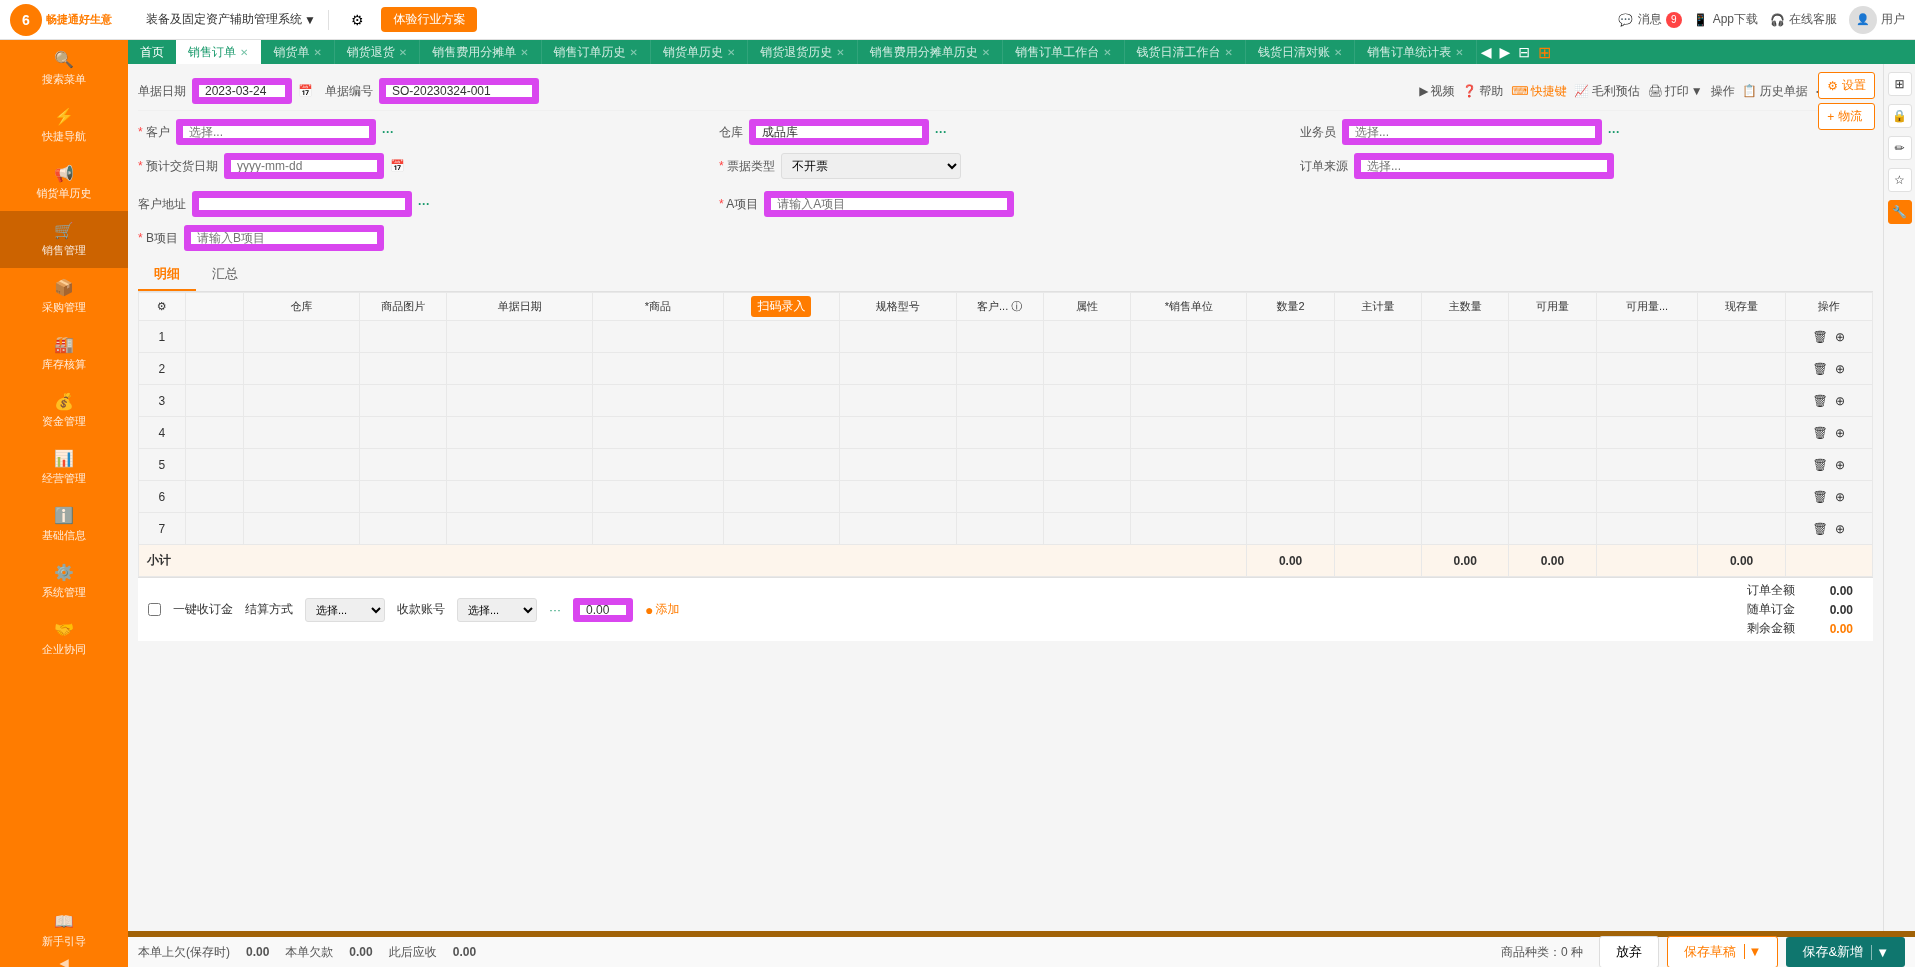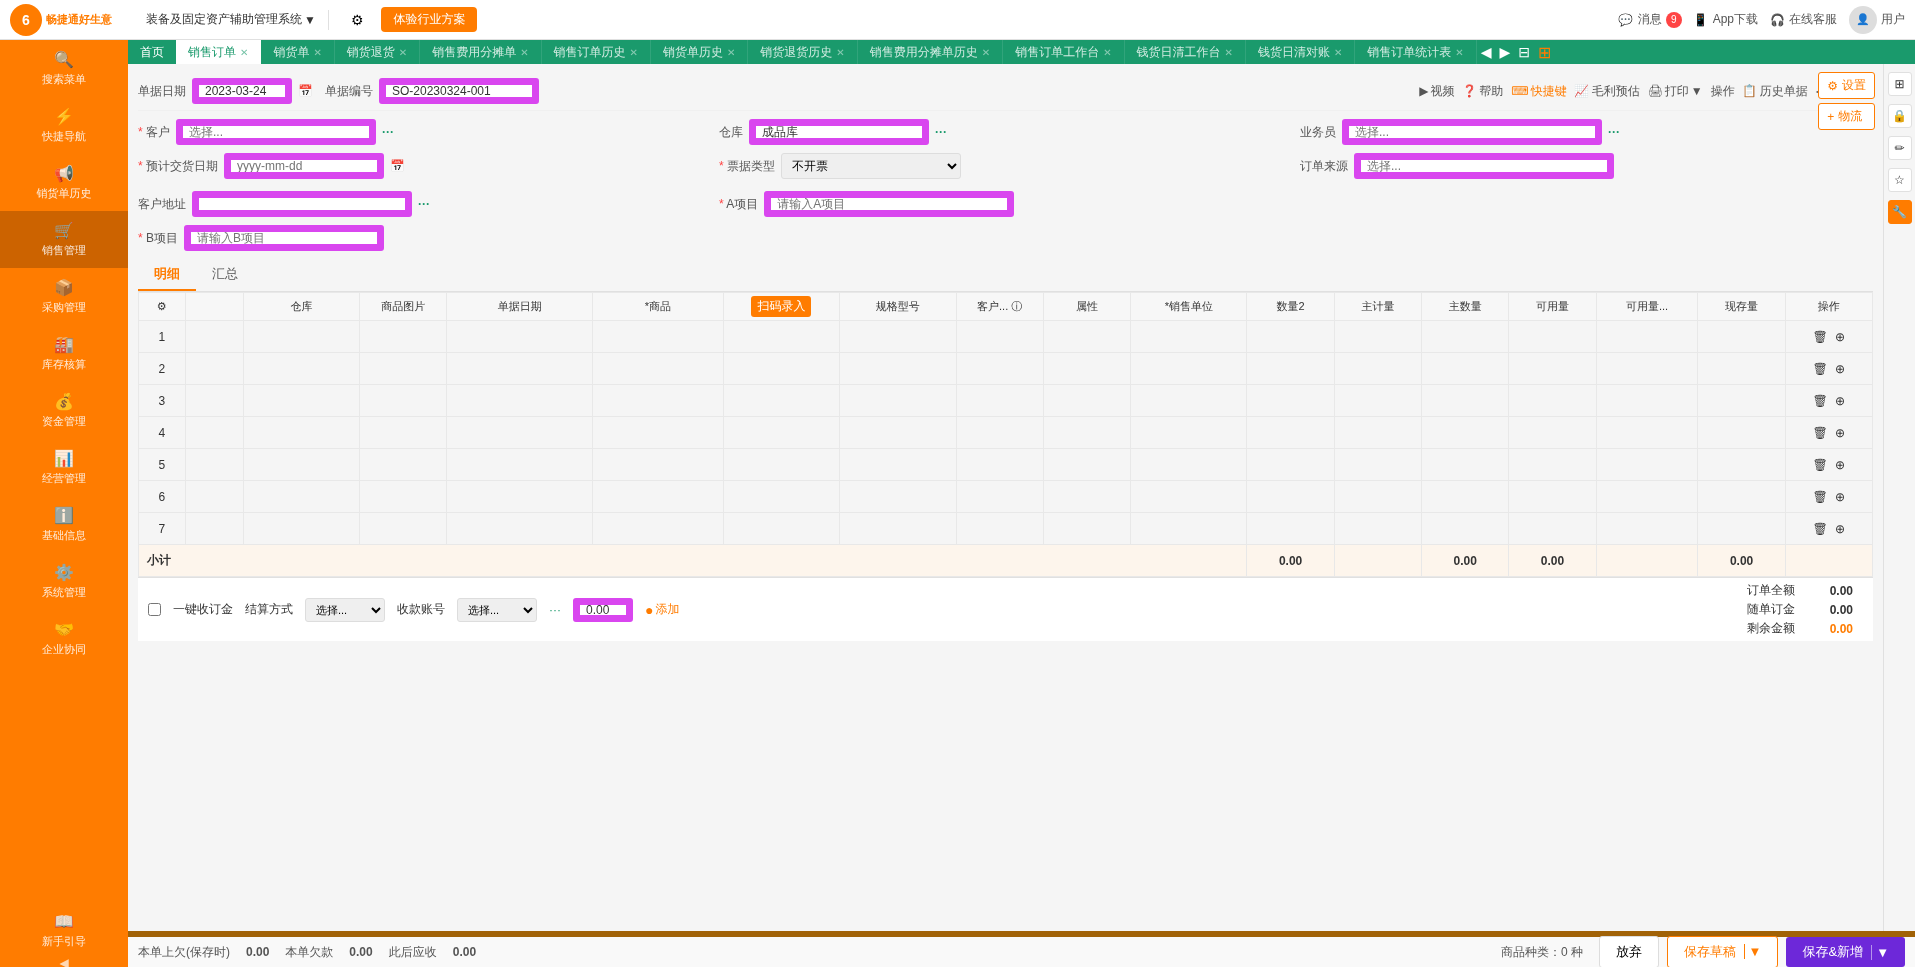--- a/index.html
+++ b/index.html
@@ -88,21 +88,21 @@
     
     .order-summary { margin-left: auto; display: flex; flex-direction: column; gap: 2px; text-align: right; padding-right: 10px; }
     .summary-row { display: flex; align-items: center; gap: 8px; justify-content: flex-end; font-size: 12px; }
     .summary-val { color: #333; font-weight: bold; min-width: 50px; text-align: right; }
     .summary-val.orange { color: #ff7c00; }
 
     
     .action-btns { display: flex; gap: 8px; align-items: center; }
     .btn-discard { border: 1px solid #ddd; background: white; padding: 6px 16px; border-radius: 3px; cursor: pointer; font-size: 13px; }
     .btn-save-draft { border: 1px solid #ff7c00; background: white; color: #ff7c00; padding: 6px 16px; border-radius: 3px; cursor: pointer; font-size: 13px; }
-    .btn-save-new { background: #6d28d9; color: white; padding: 6px 16px; border-radius: 3px; cursor: pointer; font-size: 13px; border: none; display: flex; align-items: center; gap: 4px; }
+    .btn-save-new { background: #0f766e; color: white; padding: 6px 16px; border-radius: 3px; cursor: pointer; font-size: 13px; border: none; display: flex; align-items: center; gap: 4px; }
 
     
     .status-bar { display: flex; align-items: center; gap: 16px; font-size: 12px; color: #555; }
     .status-val { font-weight: bold; }
 
     
     .page-actions { display: flex; align-items: center; gap: 8px; font-size: 12px; color: #555; }
     .page-action-btn { cursor: pointer; display: flex; align-items: center; gap: 2px; }
 
     

